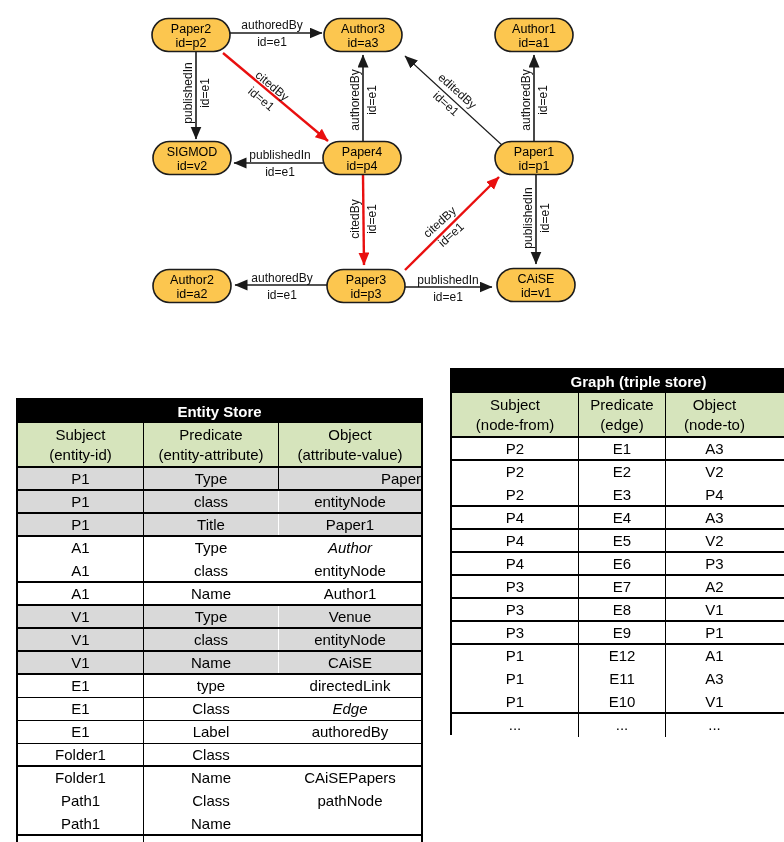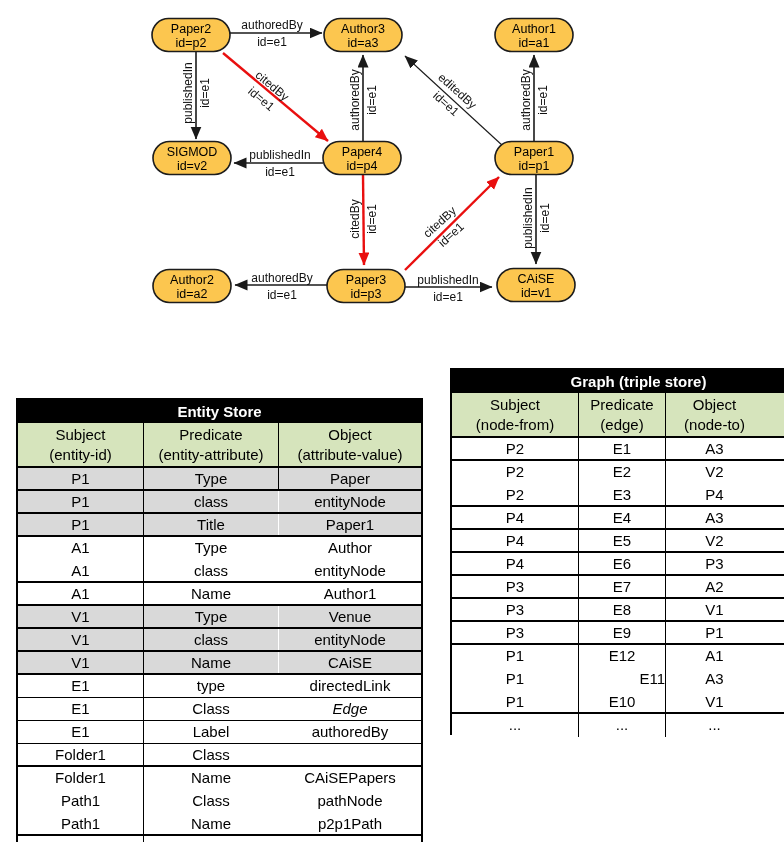--- a/index.html
+++ b/index.html
@@ -174,36 +174,36 @@
         <span class="l">(entity-attribute)</span>
       </div>
       <div class="hdr-cell" style="width: 142px;">
         <span class="l">Object</span>
         <span class="l">(attribute-value)</span>
       </div>
     </div>
     <div class="trow" style="background: rgb(217, 217, 217); border-bottom: 2px solid rgb(0, 0, 0);">
       <div class="tcell" style="width: 126px; border-right: 1.5px solid rgb(0, 0, 0);">P1</div>
       <div class="tcell" style="width: 135px; border-right: 1.5px solid rgb(0, 0, 0);">Type</div>
-      <div class="tcell" style="width: 142px;">Paper</div>
+      <div class="tcell" style="width: 142px; text-align: right;">Paper</div>
     </div>
     <div class="trow" style="background: rgb(217, 217, 217); border-bottom: 2px solid rgb(0, 0, 0);">
       <div class="tcell" style="width: 126px; border-right: 1.5px solid rgb(0, 0, 0);">P1</div>
       <div class="tcell" style="width: 135px; border-right: 1.5px solid rgb(255, 255, 255);">class</div>
       <div class="tcell" style="width: 142px;">entityNode</div>
     </div>
     <div class="trow" style="background: rgb(217, 217, 217); border-bottom: 2px solid rgb(0, 0, 0);">
       <div class="tcell" style="width: 126px; border-right: 1.5px solid rgb(0, 0, 0);">P1</div>
       <div class="tcell" style="width: 135px; border-right: 1.5px solid rgb(255, 255, 255);">Title</div>
       <div class="tcell" style="width: 142px;">Paper1</div>
     </div>
     <div class="trow" style="background: rgb(255, 255, 255); border-bottom: none;">
       <div class="tcell" style="width: 126px; border-right: 1.5px solid rgb(0, 0, 0);">A1</div>
       <div class="tcell" style="width: 135px; border-right: 1.5px solid rgb(255, 255, 255);">Type</div>
-      <div class="tcell" style="width: 142px;">Author</div>
+      <div class="tcell" style="width: 142px; font-style: italic;">Author</div>
     </div>
     <div class="trow" style="background: rgb(255, 255, 255); border-bottom: 2px solid rgb(0, 0, 0);">
       <div class="tcell" style="width: 126px; border-right: 1.5px solid rgb(0, 0, 0);">A1</div>
       <div class="tcell" style="width: 135px; border-right: 1.5px solid rgb(255, 255, 255);">class</div>
       <div class="tcell" style="width: 142px;">entityNode</div>
     </div>
     <div class="trow" style="background: rgb(255, 255, 255); border-bottom: 2px solid rgb(0, 0, 0);">
       <div class="tcell" style="width: 126px; border-right: 1.5px solid rgb(0, 0, 0);">A1</div>
       <div class="tcell" style="width: 135px; border-right: 1.5px solid rgb(255, 255, 255);">Name</div>
       <div class="tcell" style="width: 142px;">Author1</div>
@@ -248,21 +248,20 @@
       <div class="tcell" style="width: 142px;">CAiSEPapers</div>
     </div>
     <div class="trow" style="background: rgb(255, 255, 255); border-bottom: none;">
       <div class="tcell" style="width: 126px; border-right: 1.5px solid rgb(0, 0, 0);">Path1</div>
       <div class="tcell" style="width: 135px; border-right: 1.5px solid rgb(255, 255, 255);">Class</div>
       <div class="tcell" style="width: 142px;">pathNode</div>
     </div>
     <div class="trow" style="background: rgb(255, 255, 255); border-bottom: 2px solid rgb(0, 0, 0);">
       <div class="tcell" style="width: 126px; border-right: 1.5px solid rgb(0, 0, 0);">Path1</div>
       <div class="tcell" style="width: 135px; border-right: 1.5px solid rgb(255, 255, 255);">Name</div>
-      <div class="tcell" style="width: 142px;">p2p1Path</div>
     </div>
     <div class="trow" style="background: rgb(255, 255, 255); border-bottom: none;">
       <div class="tcell" style="width: 126px; border-right: 1.5px solid rgb(0, 0, 0);">...</div>
       <div class="tcell" style="width: 135px; border-right: 1.5px solid rgb(255, 255, 255);">...</div>
       <div class="tcell" style="width: 142px;">...</div>
     </div>
   </div>
 
 <div class="tbl" id="triple-table" style="left:450px; top:368px; width:377px; height:367px;">
   <div class="tbl-title">Graph (triple store)</div>
@@ -325,21 +324,21 @@
       <div class="tcell" style="width: 87px; border-right: 1.5px solid rgb(0, 0, 0);">E9</div>
       <div class="tcell" style="width: 97px;">P1</div>
     </div>
     <div class="trow" style="background: rgb(255, 255, 255); border-bottom: none;">
       <div class="tcell" style="width: 127px; border-right: 1.5px solid rgb(0, 0, 0);">P1</div>
       <div class="tcell" style="width: 87px; border-right: 1.5px solid rgb(0, 0, 0);">E12</div>
       <div class="tcell" style="width: 97px;">A1</div>
     </div>
     <div class="trow" style="background: rgb(255, 255, 255); border-bottom: none;">
       <div class="tcell" style="width: 127px; border-right: 1.5px solid rgb(0, 0, 0);">P1</div>
-      <div class="tcell" style="width: 87px; border-right: 1.5px solid rgb(0, 0, 0); text-align: right;">E11</div>
+      <div class="tcell" style="width: 87px; border-right: 1.5px solid rgb(0, 0, 0);">E11</div>
       <div class="tcell" style="width: 97px;">A3</div>
     </div>
     <div class="trow" style="background: rgb(255, 255, 255); border-bottom: 2px solid rgb(0, 0, 0);">
       <div class="tcell" style="width: 127px; border-right: 1.5px solid rgb(0, 0, 0);">P1</div>
       <div class="tcell" style="width: 87px; border-right: 1.5px solid rgb(0, 0, 0);">E10</div>
       <div class="tcell" style="width: 97px;">V1</div>
     </div>
     <div class="trow" style="background: rgb(255, 255, 255); border-bottom: none;">
       <div class="tcell" style="width: 127px; border-right: 1.5px solid rgb(0, 0, 0);">...</div>
       <div class="tcell" style="width: 87px; border-right: 1.5px solid rgb(0, 0, 0);">...</div>

